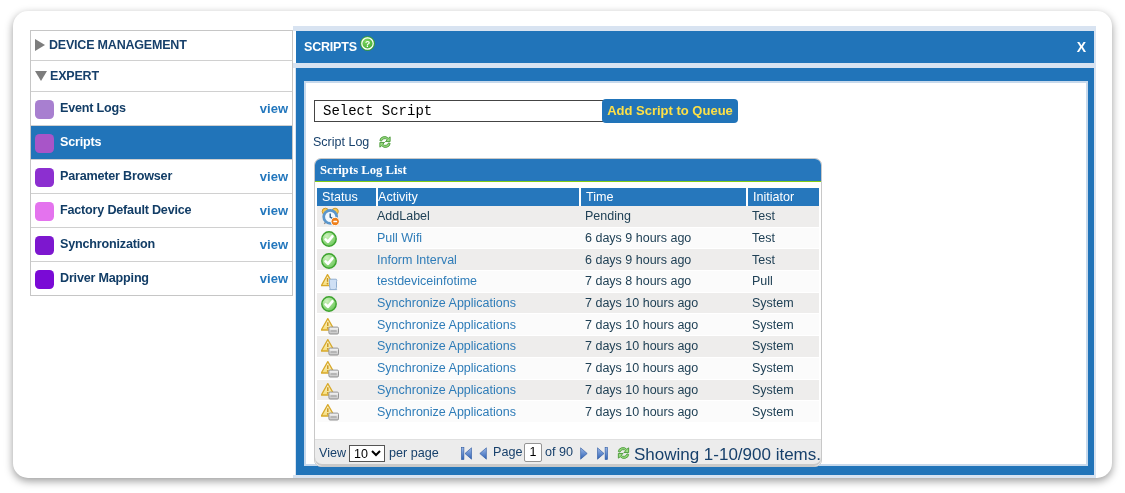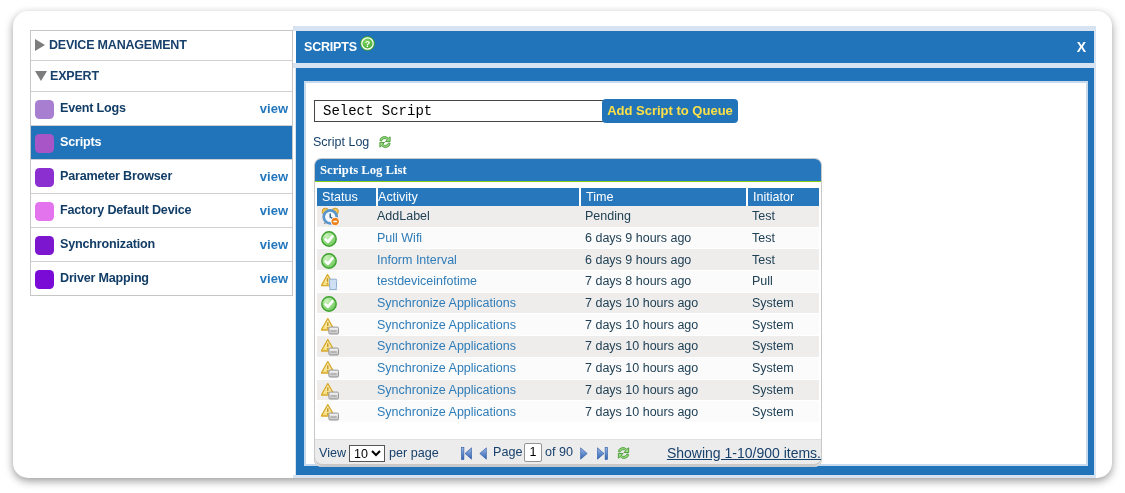--- a/index.html
+++ b/index.html
@@ -61,21 +61,21 @@
 
 
 .tfoot { margin-top:2px; height:27px; background:#ececec; border-radius:0 0 7px 7px;
   border-top:1px solid #e0e0e0; box-shadow:inset 0 -2px 0 #c9c9c9; position:relative;
   font-size:12.6px; color:#17406b; }
 .tfoot .vw { position:absolute; left:4px; top:5px; }
 .tfoot select { font-size:12.5px; width:36px; height:17px; border:1px solid #555; background:#fff; margin:0 4px 0 3px; vertical-align:middle; }
 .tfoot .pg { position:absolute; left:145px; top:0; width:190px; height:27px; }
 .pg > * { position:absolute; }
 .pagein { width:18px; height:19px; font-size:12.5px; text-align:center; border:1px solid #949494; border-radius:2px; padding:0; }
-.tfoot .showing { position:absolute; right:0px; top:5px; font-size:14px;text-decoration:underline; }
+.tfoot .showing { position:absolute; right:0px; top:5px; font-size:17px; }
 </style>
 </head>
 <body>
 <svg width="0" height="0" style="position:absolute">
     <defs>
 <radialGradient id="gOk" cx="35%" cy="30%" r="85%">
         <stop offset="0" stop-color="#cdf2bd"></stop>
         <stop offset="1" stop-color="#5fc24d"></stop>
       </radialGradient>
 <linearGradient id="gBlu" x1="0" y1="0" x2="0" y2="1">

